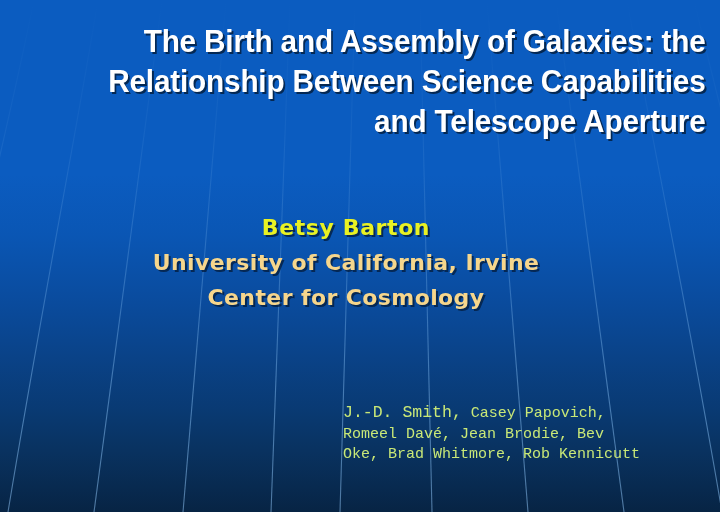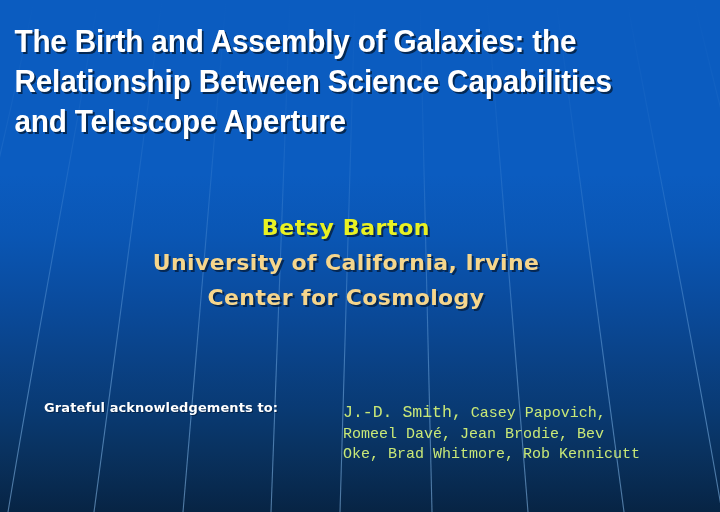--- a/index.html
+++ b/index.html
@@ -34,21 +34,21 @@
     height: 512px;
     pointer-events: none;
   }
 
   
   .title-block {
     position: absolute;
     left: 0;
     top: 22px;
     width: 720px;
-    text-align: left;
+    text-align: right;
   }
   .title-line {
     font-family: "Liberation Sans Narrow", "Liberation Sans", sans-serif;
     font-weight: bold;
     font-size: 31px;
     line-height: 40px;
     letter-spacing: -0.2px;
     color: #ffffff;
     text-shadow: 2px 2px 0 rgba(4, 30, 64, 0.85);
     white-space: nowrap;
@@ -158,19 +158,18 @@
     <div class="title-line">Relationship Between Science Capabilities</div>
     <div class="title-line">and Telescope Aperture</div>
   </div>
 
   <div class="author-block">
     <div class="author-name">Betsy Barton</div>
     <div class="author-aff">University of California, Irvine</div>
     <div class="author-aff">Center for Cosmology</div>
   </div>
 
-  <div class="ack-label">Grateful acknowledgements to:</div>
 
   <div class="ack-names">
     <span class="lead">J.-D. Smith,</span><span> Casey Papovich, Romeel Davé, Jean Brodie, Bev Oke, Brad Whitmore, Rob Kennicutt</span>
   </div>
 
 </div>
 
 </body></html>

